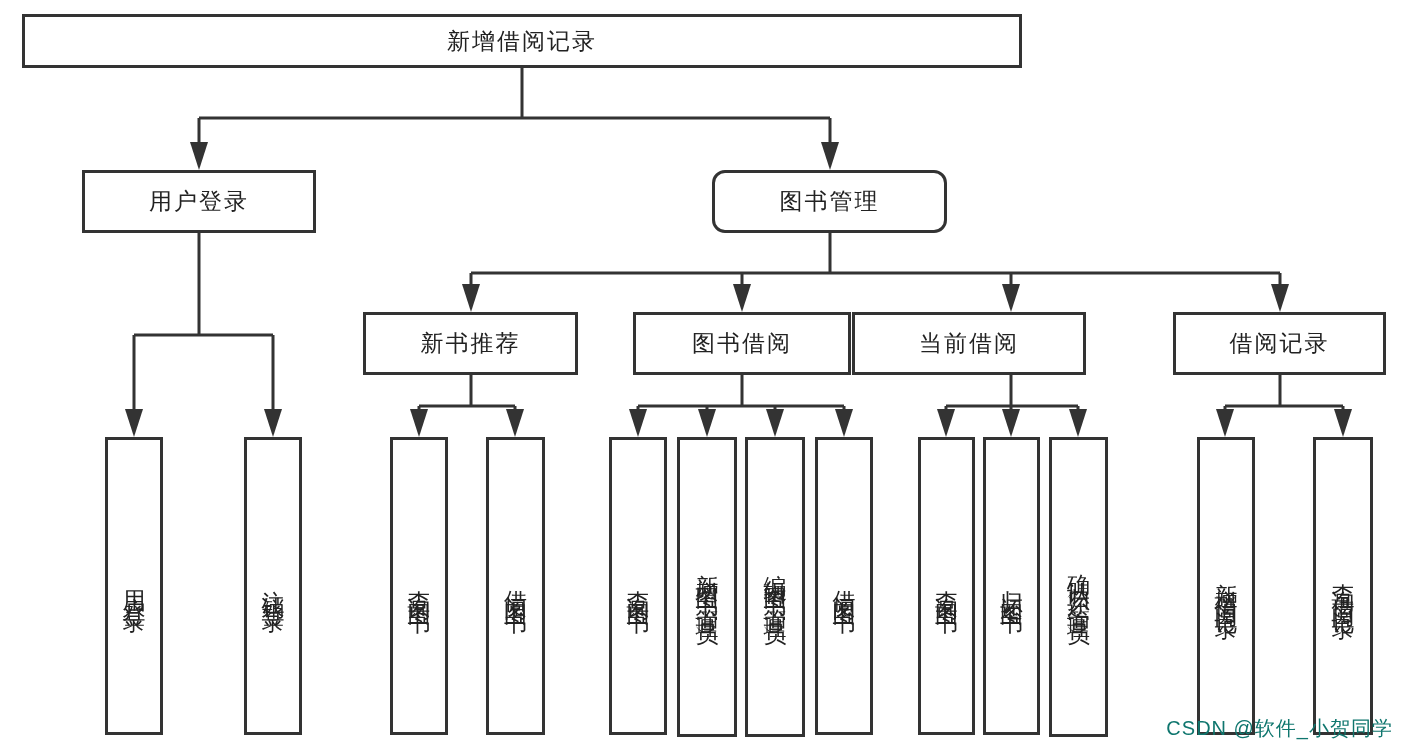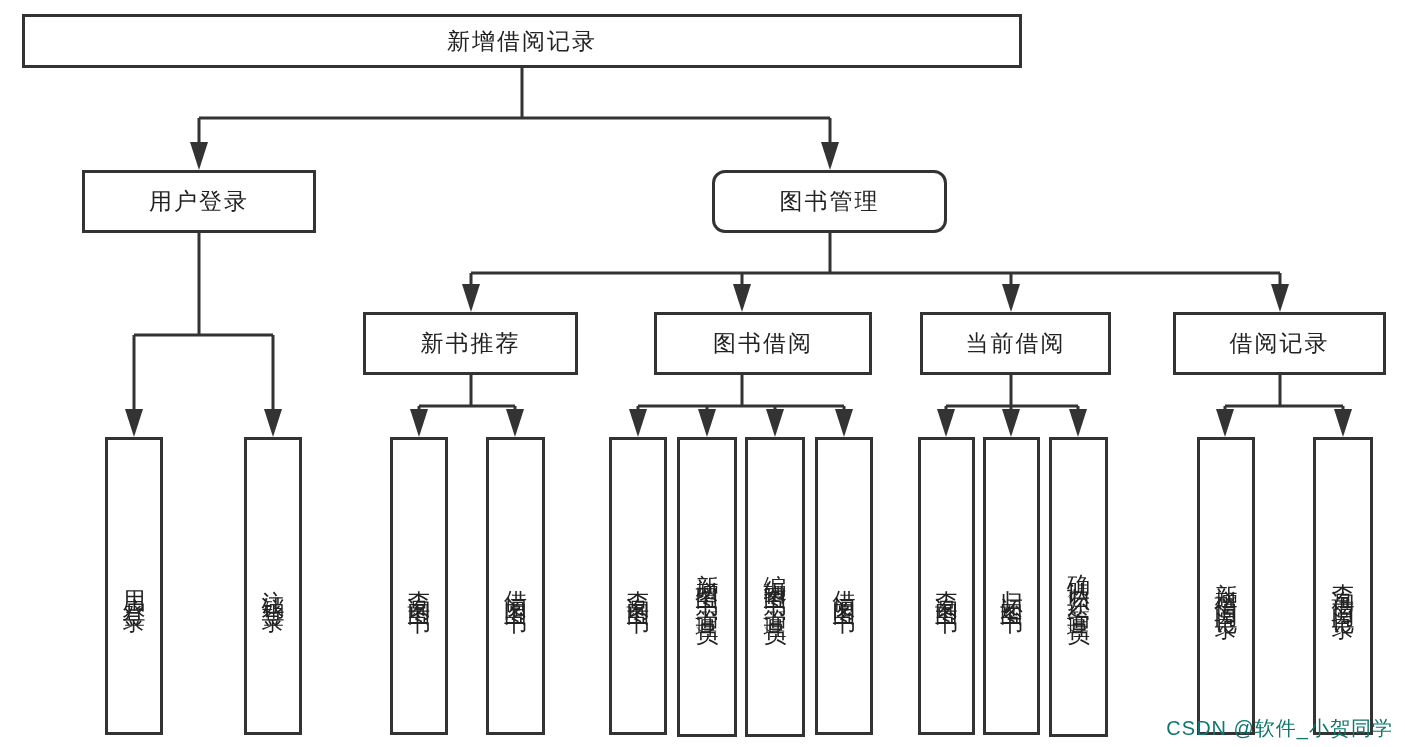--- a/index.html
+++ b/index.html
@@ -101,24 +101,24 @@
   <div class="box h" style="left:82px; top:170px; width:234px; height:63px;">
     <span>用户登录</span>
   </div>
   <div class="box h" style="left:712px; top:170px; width:235px; height:63px;border-radius:13px;">
     <span>图书管理</span>
   </div>
 
   <div class="box h" style="left:363px; top:312px; width:215px; height:63px;align-items:center;">
     <span>新书推荐</span>
   </div>
-  <div class="box h" style="left:633px; top:312px; width:218px; height:63px;margin-left:21px;">
+  <div class="box h" style="left:633px; top:312px; width:218px; height:63px;">
     <span>图书借阅</span>
   </div>
-  <div class="box h" style="left:920px; top:312px; width:191px; height:63px;">
+  <div class="box h" style="left:852px; top:312px; width:234px; height:63px;">
     <span>当前借阅</span>
   </div>
   <div class="box h" style="left:1173px; top:312px; width:213px; height:63px;">
     <span>借阅记录</span>
   </div>
 
   <div class="box v" style="left:105px; top:437px; width:58px; height:298px;">
     <span>用户登录</span>
   </div>
   <div class="box v" style="left:244px; top:437px; width:58px; height:298px;">

